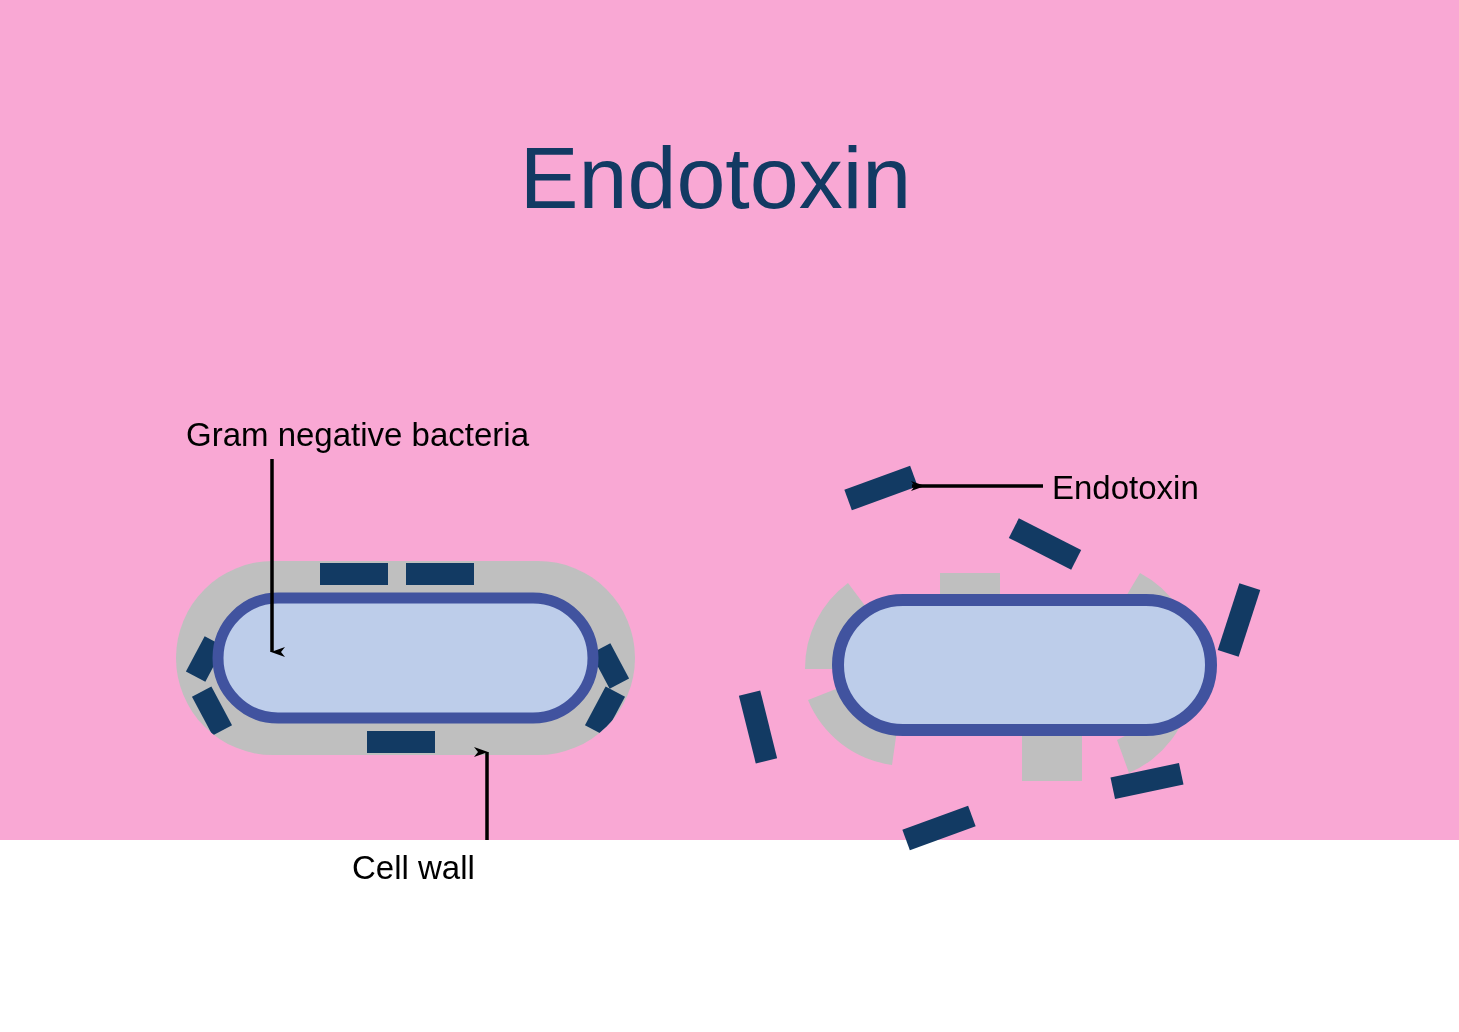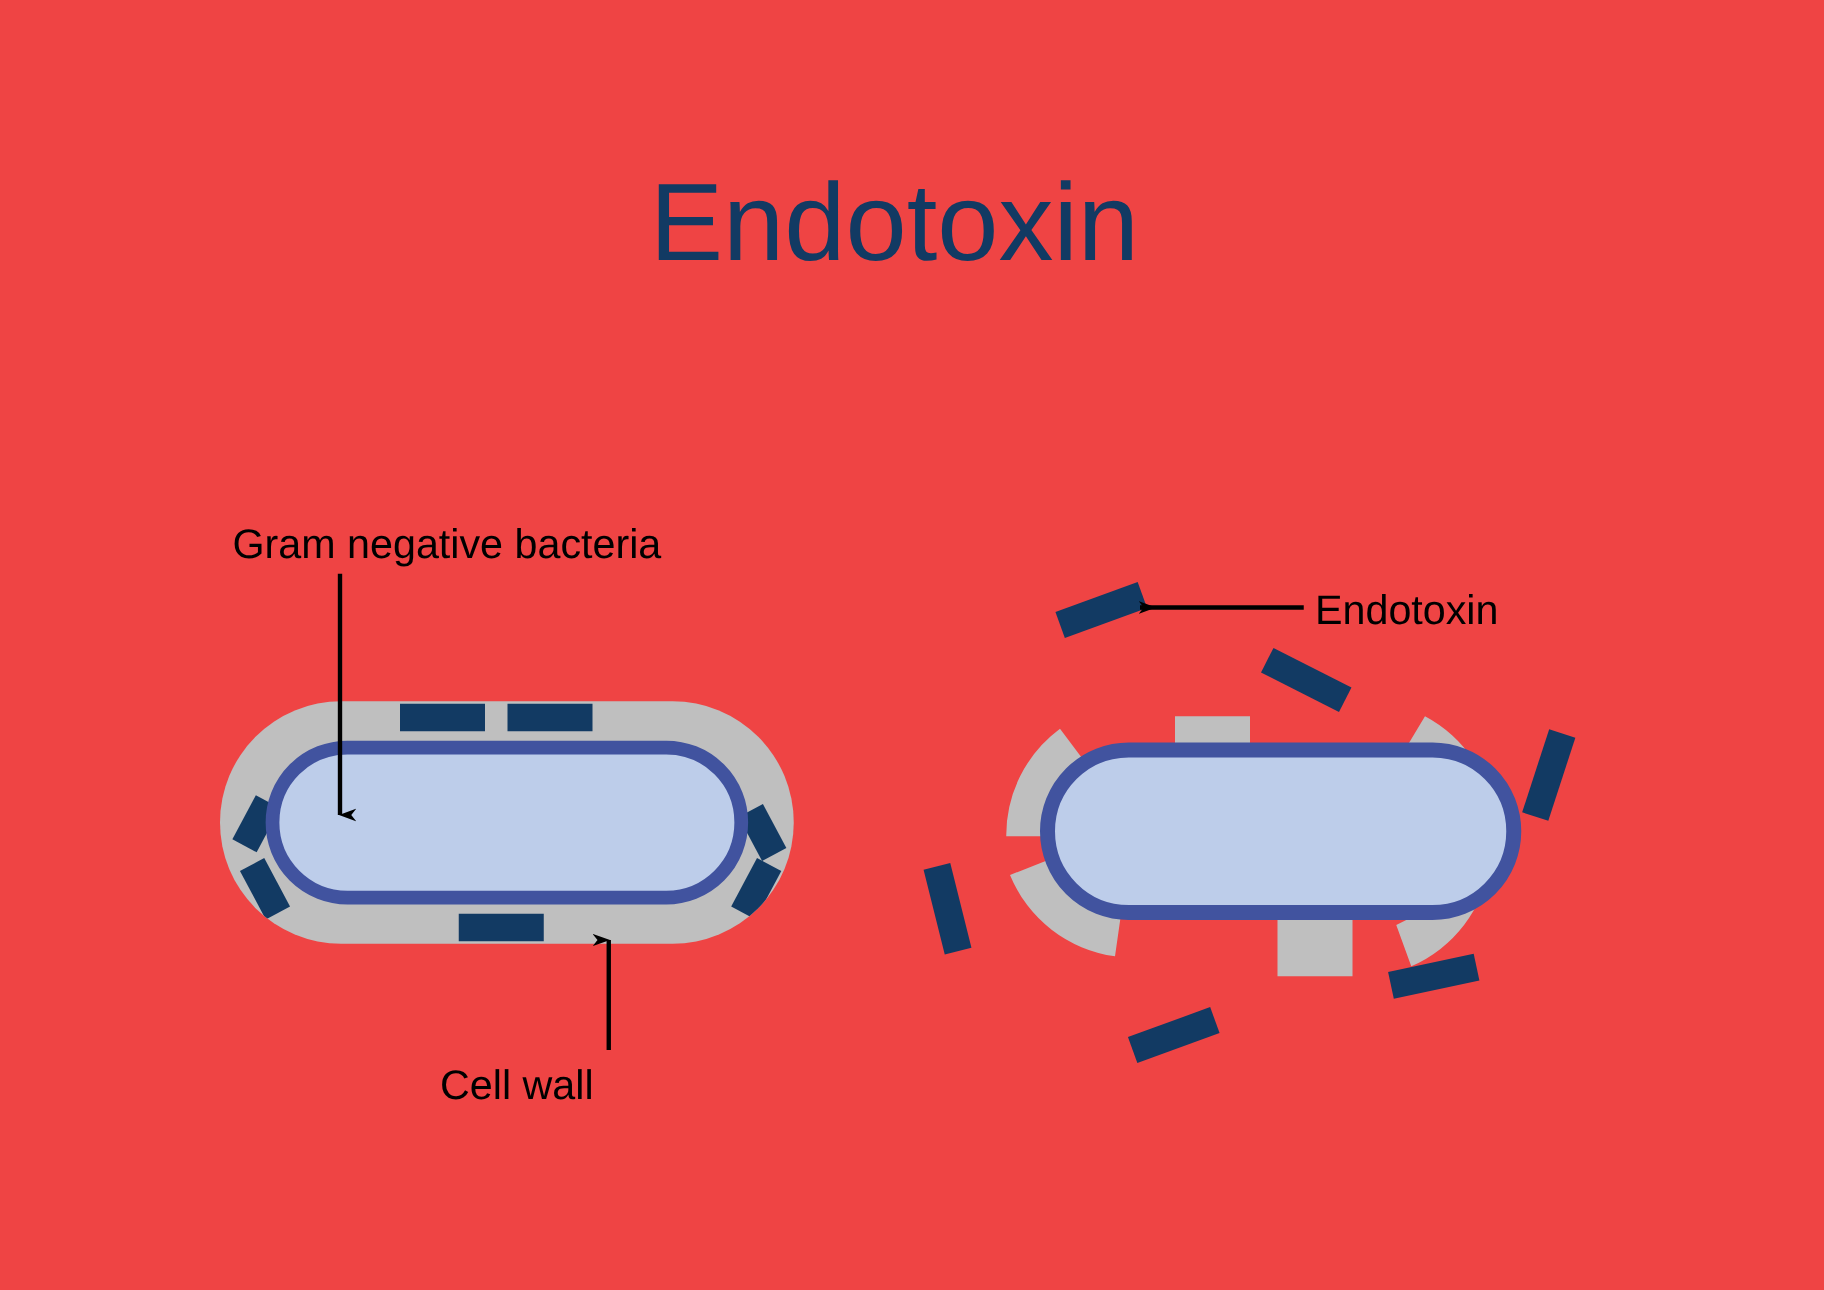--- a/index.html
+++ b/index.html
@@ -11,22 +11,22 @@
     width: 1459px;
     height: 1032px;
     font-family: "Liberation Sans", sans-serif;
     overflow: hidden;
     position: relative;
   }
   #slide {
     position: absolute;
     left: 0; top: 0;
     width: 1459px;
-    height: 1032px;
-    background: #ef4444;
+    height: 840px;
+    background: #f9a8d4;
   }
   #slide-title {
     position: absolute;
     left: 0;
     top: 132px;
     width: 1459px;
     text-align: center;
     font-size: 88px;
     line-height: 1.05;
     letter-spacing: 0px;

